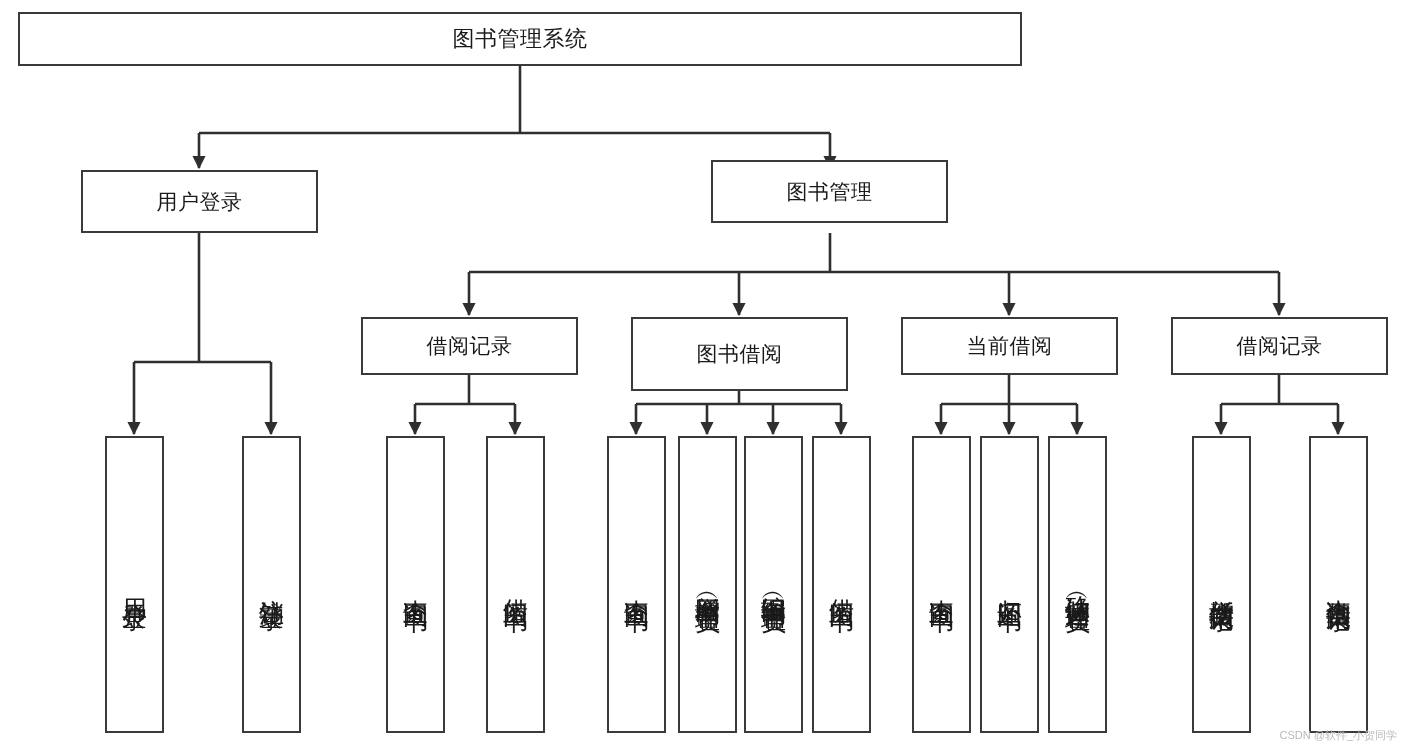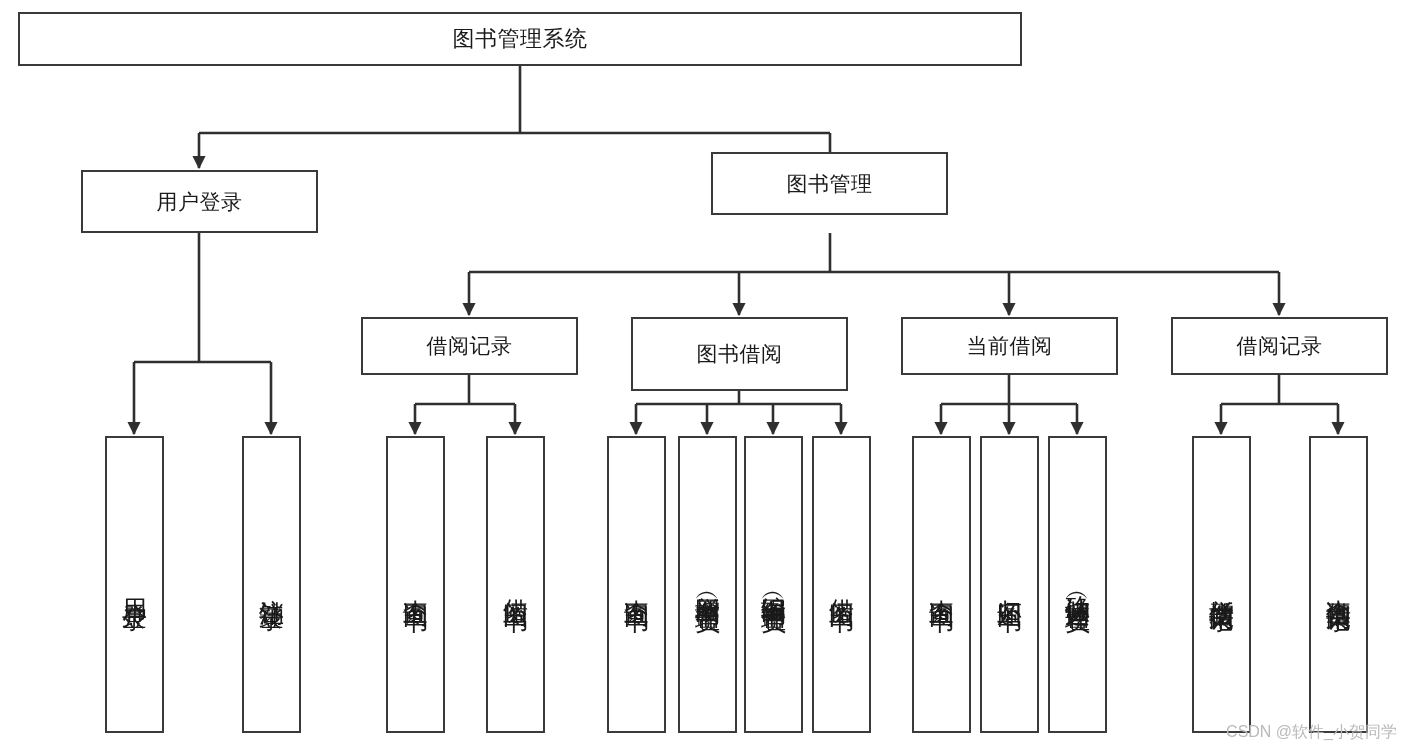--- a/index.html
+++ b/index.html
@@ -62,21 +62,21 @@
     white-space: nowrap;
   }
   .node.vert.tall .label {
     font-size: 25px;
     letter-spacing: 2px;
   }
   #watermark {
     position: absolute;
     right: 8px;
     bottom: 4px;
-    font-size: 16px;
+    font-size: 11px;
     color: #b9b9b9;
     white-space: nowrap;
     user-select: none;
   }
 </style>
 </head>
 <body>
 
 <div id="canvas">
 
@@ -131,21 +131,21 @@
     </g>
   </svg>
 
   <div class="node horiz root" style="left:18px; top:12px; width:1004px; height:54px;">
     <span class="label">图书管理系统</span>
   </div>
 
   <div class="node horiz" style="left:81px; top:170px; width:237px; height:63px;">
     <span class="label">用户登录</span>
   </div>
-  <div class="node horiz" style="left:711px; top:152px; width:237px; height:63px;">
+  <div class="node horiz" style="left:711px; top:160px; width:237px; height:63px;">
     <span class="label">图书管理</span>
   </div>
 
   <div class="node horiz" style="left:361px; top:317px; width:217px; height:58px;">
     <span class="label">借阅记录</span>
   </div>
   <div class="node horiz" style="left:631px; top:317px; width:217px; height:74px;">
     <span class="label">图书借阅</span>
   </div>
   <div class="node horiz" style="left:901px; top:317px; width:217px; height:58px;">

